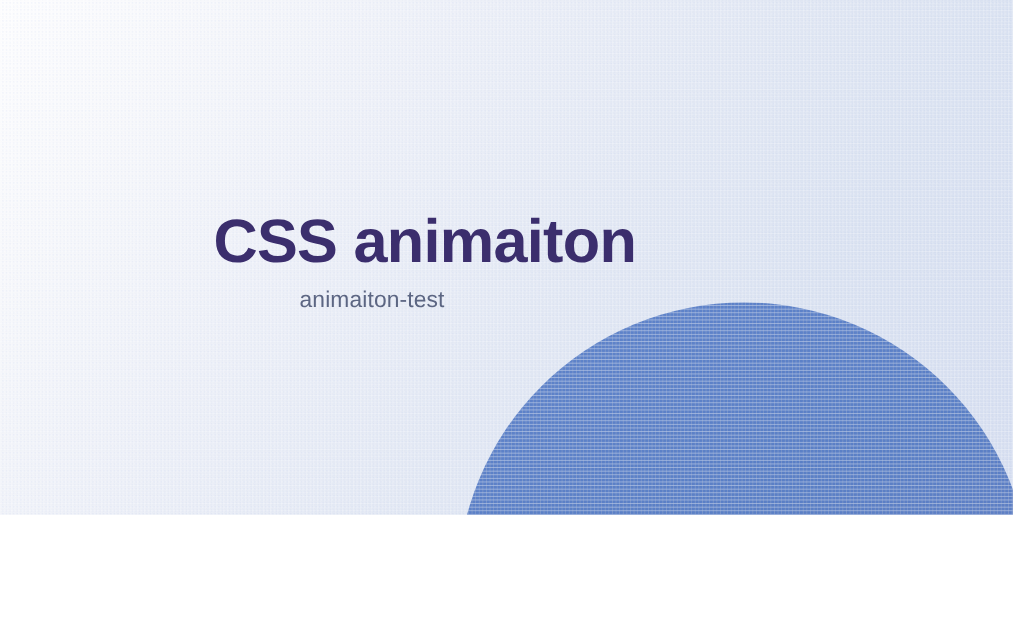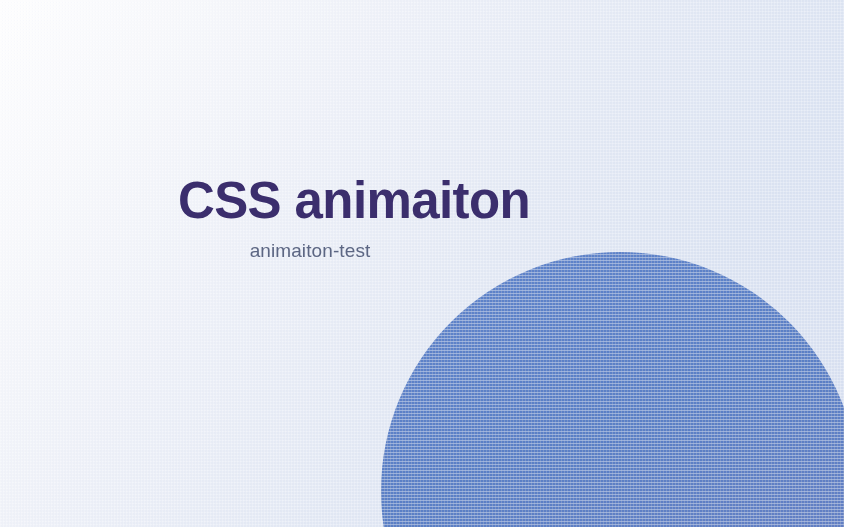--- a/index.html
+++ b/index.html
@@ -10,21 +10,21 @@
   body {
     width: 844px;
     height: 527px;
     overflow: hidden;
     font-family: "Liberation Sans", sans-serif;
   }
 
   #stage {
     position: relative;
     width: 844px;
-    height: 527px;
+    height: 429px;
     overflow: hidden;
     background: linear-gradient(125deg,
                  #fdfdfe 0%,
                  #f7f8fb 14%,
                  #eceff7 34%,
                  #e1e7f3 56%,
                  #dae2f1 74%,
                  #d6def0 100%);
   }
 

